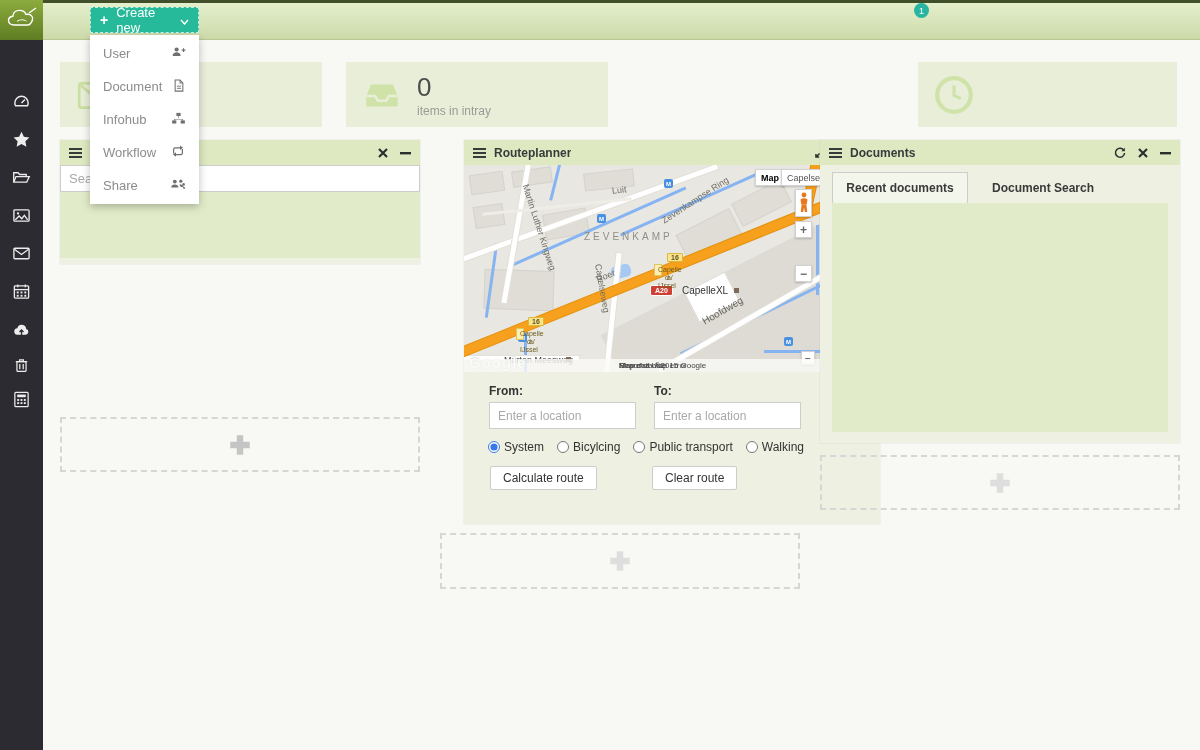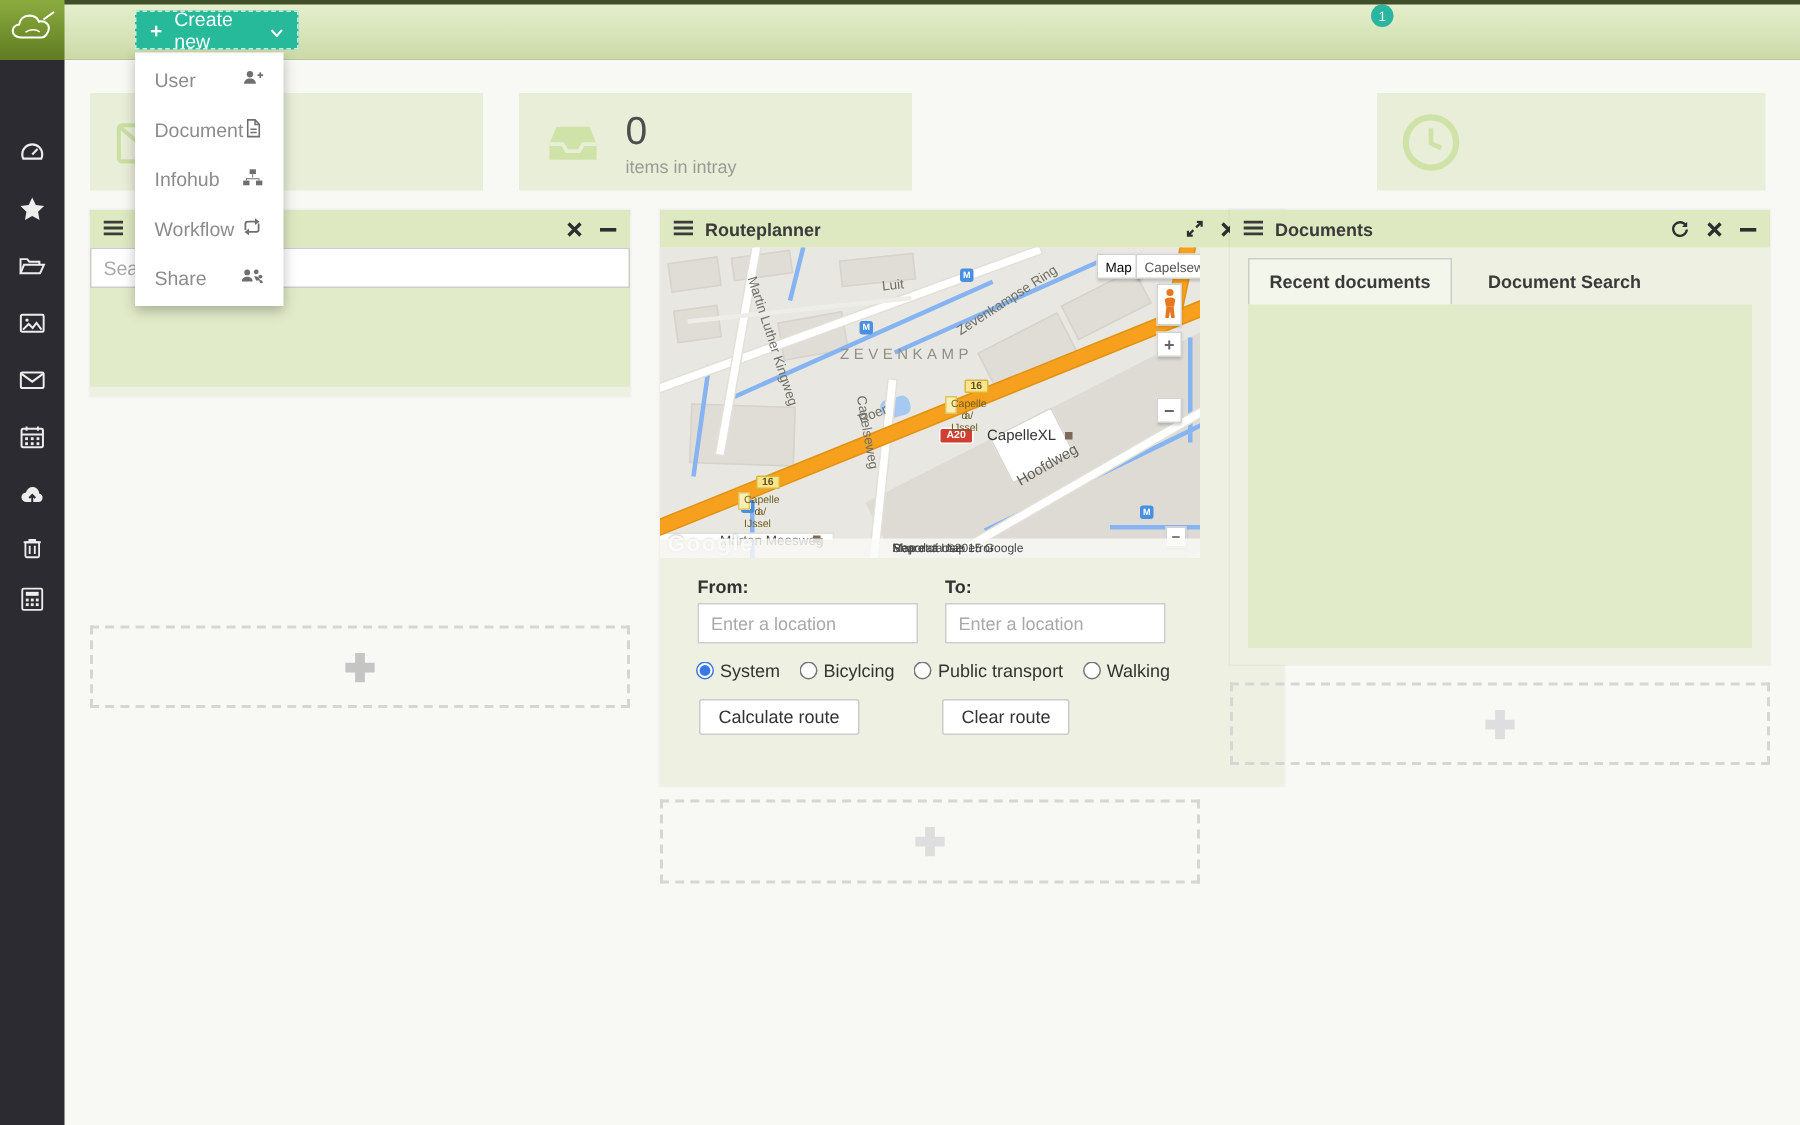--- a/index.html
+++ b/index.html
@@ -7,21 +7,21 @@
   .page{position:relative;width:1200px;height:750px;background:#f8f8f5}
 
   
   .topline{position:absolute;left:0;top:0;width:1200px;height:3px;background:#41502b;z-index:30}
   .topbar{position:absolute;left:0;top:0;width:1200px;height:40px;background:linear-gradient(#e7f1cf,#ccdaa9);border-bottom:1px solid #bac795;z-index:20}
   .logo{position:absolute;left:0;top:0;width:43px;height:40px;background:linear-gradient(#8cab3e,#5f7d22);display:flex;align-items:center;justify-content:center;z-index:31}
   .toggle{position:absolute;left:55px;top:11px;width:24px;height:18px;cursor:pointer}
   .createbtn{position:absolute;left:90px;top:7px;width:109px;height:26px;background:#26b99a;border:1px dashed rgba(255,255,255,.75);display:flex;align-items:center;padding:0 9px;color:#fff;font-size:13px;cursor:pointer;z-index:40}
   .createbtn .plus{font-weight:bold;font-size:14px;margin-right:8px}
   .createbtn .chev{margin-left:auto}
-  .dropdown{position:absolute;left:90px;top:35px;width:99px;background:#fff;box-shadow:0 3px 8px rgba(0,0,0,.25);padding:2px 0;z-index:39}
+  .dropdown{position:absolute;left:90px;top:35px;width:109px;background:#fff;box-shadow:0 3px 8px rgba(0,0,0,.25);padding:2px 0;z-index:39}
   .dropdown .item{height:33px;display:flex;align-items:center;justify-content:space-between;padding:0 13px;font-size:13px;color:#8c8c8c;cursor:pointer}
   .tb-ic{position:absolute;top:10px;width:22px;height:22px;cursor:pointer}
   .badge{position:absolute;left:914px;top:3px;width:15px;height:15px;border-radius:50%;background:#2ab5a0;color:#fff;font-size:9px;display:flex;align-items:center;justify-content:center;z-index:22}
   .avatar{position:absolute;left:1030px;top:5px;width:32px;height:32px;border-radius:50%;background:#c9c9c9;overflow:hidden;cursor:pointer}
   .uname{position:absolute;left:1070px;top:8px;font-size:13px;color:#3c3c3c}
   .urole{position:absolute;left:1070px;top:23px;font-size:10px;color:#5d5d5d}
   .uchev{position:absolute;left:1166px;top:17px;cursor:pointer}
 
   
   .sidebar{position:absolute;left:0;top:40px;width:43px;height:710px;background:#2b2b31;z-index:25}
@@ -295,21 +295,21 @@
 
 
   <div class="dashed" style="left:60px;top:417px;width:360px;height:55px">
     <span class="plusbox">
         <svg width="26" height="26" viewBox="0 0 24 24">
           <path d="M9 3h6v6h6v6h-6v6H9v-6H3V9h6z" fill="#c5c5c5"></path>
         </svg>
       </span>
   </div>
 
-  <div class="w" style="left:440px;top:140px;width:416px;height:384px">
+  <div class="w" style="left:464px;top:140px;width:416px;height:384px">
     <div class="whead">
       <span><svg width="13" height="10" viewBox="0 0 13 10">
             <g fill="#3a3a3a">
               <rect width="13" height="2"></rect>
               <rect y="4" width="13" height="2"></rect>
               <rect y="8" width="13" height="2"></rect>
             </g>
           </svg></span>
       <span class="wtitle">Routeplanner</span>
       <span class="wtools">
@@ -389,21 +389,21 @@
           <br>
           <span>d IJssel</span>
       </div>
       <div class="exitnum" style="left:64px;top:152px">16</div>
       <div class="exitlab" style="left:52px;top:163px">
         <span>Capelle a/</span>
           <br>
           <span>d IJssel</span>
       </div>
 
-      <div class="mapbtn" style="left:291px;font-weight:normal;color:#000">Map</div>
+      <div class="mapbtn" style="left:291px;font-weight:bold;color:#000">Map</div>
       <div class="mapbtn" style="left:317px;color:#555">Capelseweg</div>
       <div style="left:331px;top:24px;width:17px;height:28px;background:#fff;border:1px solid #d2d2d2;box-shadow:0 1px 2px rgba(0,0,0,.2);display:flex;align-items:center;justify-content:center">
         <svg width="10" height="22" viewBox="0 0 10 22">
             <circle cx="5" cy="3" r="2.4" fill="#e87720"></circle>
             <path d="M1.5 7.5c2-1.6 5-1.6 7 0l-.8 5H2.3z" fill="#e87720"></path>
             <path d="M2.6 12.5L1.8 20h2.4l.8-4.5.8 4.5h2.4l-.8-7.5z" fill="#e87720"></path>
           </svg>
       </div>
       <div class="mctrl" style="left:331px;top:56px">+</div>
       <div class="mctrl" style="left:331px;top:100px">−</div>

